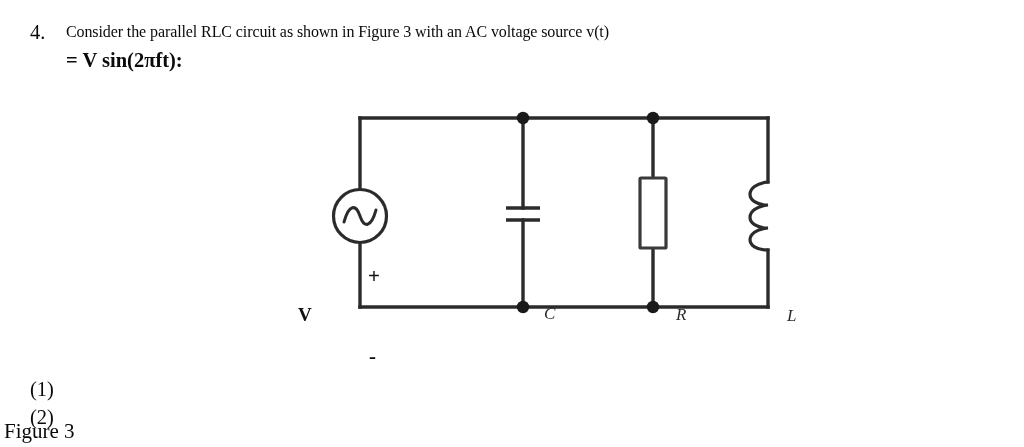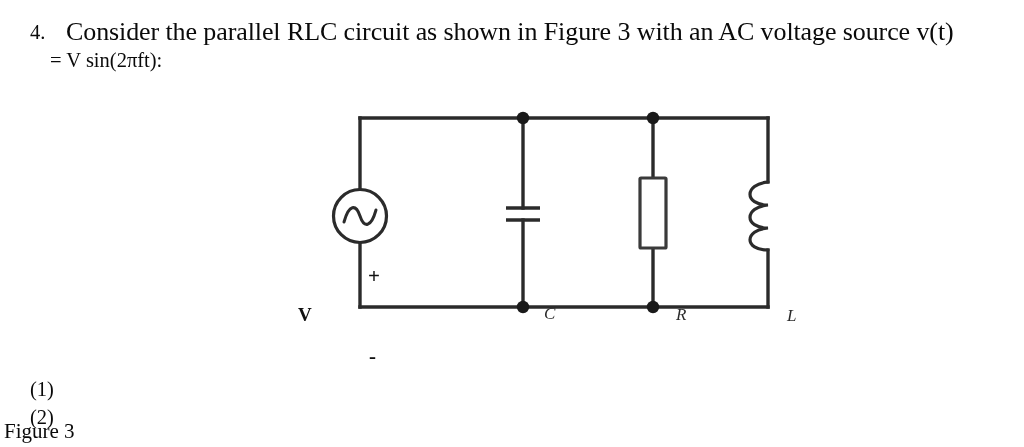--- a/index.html
+++ b/index.html
@@ -29,29 +29,30 @@
     align-items: flex-start;
   }
   .stem-number {
     width: 36px;
     flex: 0 0 36px;
     font-size: 20.5px;
     line-height: 28px;
     text-align: left;
   }
   .stem-text {
-    font-size: 26px;
+    font-size: 16px;
     line-height: 28px;
     letter-spacing: -0.1px;
     white-space: nowrap;
   }
   .stem-cont {
-    margin-left: 20px;
+    margin-left: 36px;
     font-size: 20.5px;
     line-height: 28px;
+    font-weight: bold;
   }
 
   
   #figure-area {
     position: absolute;
     left: 0;
     top: 100px;
     width: 1024px;
     height: 250px;
   }

